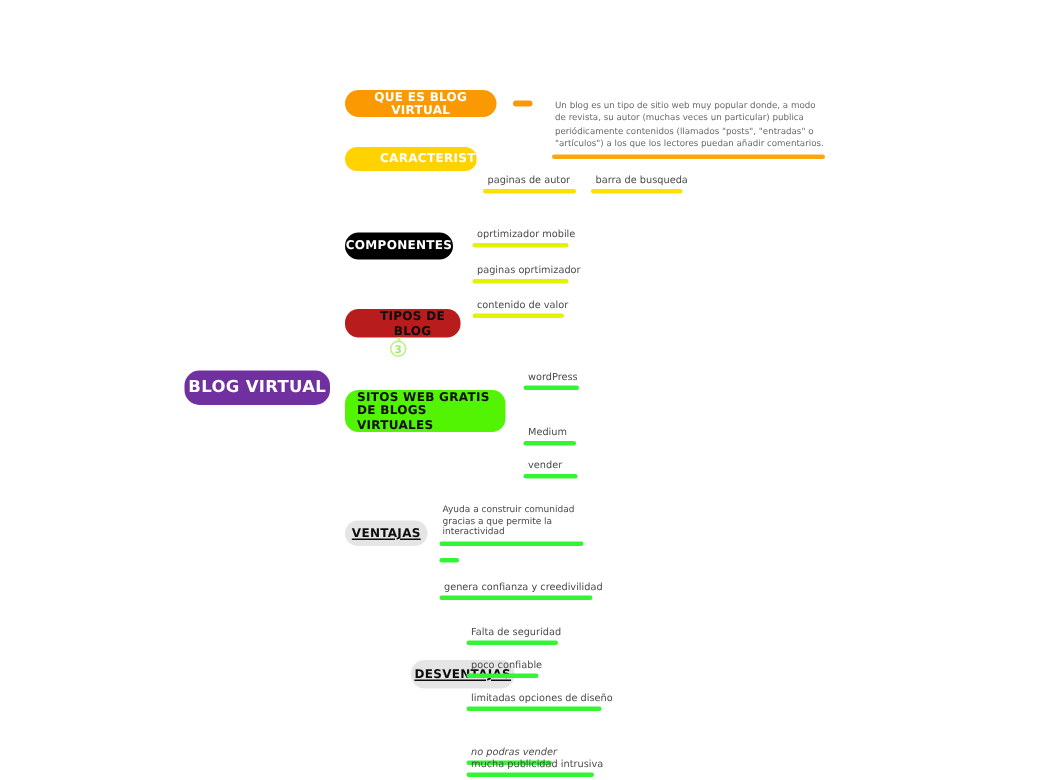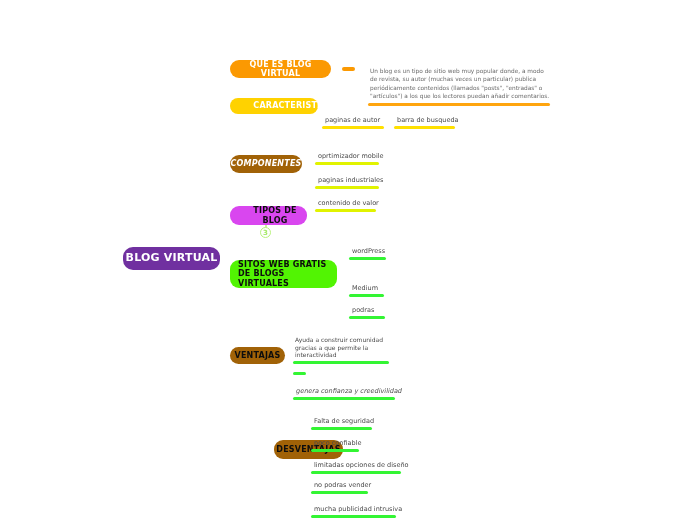--- a/index.html
+++ b/index.html
@@ -7,24 +7,24 @@
           font-family:"DejaVu Sans","Liberation Sans",sans-serif;}
   .box{position:absolute;display:flex;align-items:center;justify-content:center;
        border-radius:9px;font-weight:bold;font-size:8px;letter-spacing:.2px;line-height:1.15;
        box-sizing:border-box;text-align:center;cursor:default;}
   .box.white{color:#ffffff;}
   .box.dark{color:#0d0d0d;}
   .root-box{border-radius:10px;font-size:11px;}
   .c-purple{background:#7030A0;}
   .c-orange{background:#FB9902;}
   .c-yellow{background:#FFD200;}
-  .c-lime{background:#a16207;font-style:italic;}
-  .c-green1{background:#d946ef;padding-left:13px;}
+  .c-lime{background:#000000;}
+  .c-green1{background:#b91c1c;padding-left:13px;}
   .c-green2{background:#52F403;}
-  .c-green3{background:#a16207;}
+  .c-green3{background:#e5e5e5;text-decoration:underline;}
   .child{position:absolute;box-sizing:border-box;margin-top:16px;}
   .ct{display:block;font-size:6.5px;color:#4a4a4a;white-space:nowrap;padding-left:3px;margin:0 0 2px 0;}
   .para{display:block;font-size:5.8px;line-height:8.4px;color:#6a6a6a;margin:0 0 2px 0;padding-left:2px;white-space:normal;}
   .ul{height:3px;border-radius:2px;width:100%;}
   .ul-orange{background:#FFA50F;}
   .ul-yellow{background:#FFE000;}
   .ul-lime{background:#E1F300;}
   .ul-green{background:#33F533;}
   .dash{position:absolute;border-radius:2px;}
   .badge{position:absolute;width:11px;height:11px;border-radius:50%;border:1px solid #b9f27e;
@@ -63,21 +63,21 @@
   </div>
 
   <div class="box c-lime white" style="left:230px;top:155px;width:72px;height:18px;">
     <span>COMPONENTES</span>
   </div>
   <div class="child" style="left:315px;top:136px;width:64px;">
     <span class="ct">oprtimizador mobile</span>
     <div class="ul ul-lime"></div>
   </div>
   <div class="child" style="left:315px;top:160px;width:64px;">
-    <span class="ct">paginas industriales</span>
+    <span class="ct">paginas oprtimizador</span>
     <div class="ul ul-lime"></div>
   </div>
   <div class="child" style="left:315px;top:183px;width:61px;">
     <span class="ct">contenido de valor</span>
     <div class="ul ul-lime"></div>
   </div>
 
   <div class="box c-green1 dark" style="left:230px;top:206px;width:77px;height:19px;">
     <span>TIPOS DE BLOG</span>
   </div>
@@ -91,55 +91,55 @@
   </div>
   <div class="child" style="left:349px;top:231px;width:37px;">
     <span class="ct">wordPress</span>
     <div class="ul ul-green"></div>
   </div>
   <div class="child" style="left:349px;top:268px;width:35px;">
     <span class="ct">Medium</span>
     <div class="ul ul-green"></div>
   </div>
   <div class="child" style="left:349px;top:290px;width:36px;">
-    <span class="ct">podras</span>
+    <span class="ct">vender</span>
     <div class="ul ul-green"></div>
   </div>
 
   <div class="box c-green3 dark" style="left:230px;top:347px;width:55px;height:17px;">
     <span>VENTAJAS</span>
   </div>
   <div class="child" style="left:293px;top:320px;width:96px;">
     <span class="para" style="width:90px;font-size:6px;line-height:7.5px;color:#4a4a4a;">Ayuda a construir comunidad gracias a que permite la interactividad</span>
     <div class="ul ul-green"></div>
   </div>
   <div class="child" style="left:293px;top:356px;width:13px;">
     <div class="ul ul-green"></div>
   </div>
-  <div class="child" style="left:293px;top:371px;width:102px;font-style:italic;">
+  <div class="child" style="left:293px;top:371px;width:102px;">
     <span class="ct">genera confianza y creedivilidad</span>
     <div class="ul ul-green"></div>
   </div>
 
   <div class="box c-green3 dark" style="left:229px;top:440px;width:69px;height:19px;margin-left:45px;">
     <span>DESVENTAJAS</span>
   </div>
   <div class="child" style="left:311px;top:401px;width:61px;">
     <span class="ct">Falta de seguridad</span>
     <div class="ul ul-green"></div>
   </div>
   <div class="child" style="left:311px;top:423px;width:48px;">
     <span class="ct">poco confiable</span>
     <div class="ul ul-green"></div>
   </div>
   <div class="child" style="left:311px;top:445px;width:90px;">
     <span class="ct">limitadas opciones de diseño</span>
     <div class="ul ul-green"></div>
   </div>
-  <div class="child" style="left:311px;top:465px;width:57px;">
+  <div class="child" style="left:311px;top:481px;width:57px;font-style:italic;">
     <span class="ct">no podras vender</span>
     <div class="ul ul-green"></div>
   </div>
   <div class="child" style="left:311px;top:489px;width:85px;">
     <span class="ct">mucha publicidad intrusiva</span>
     <div class="ul ul-green"></div>
   </div>
 
 </div>
 

